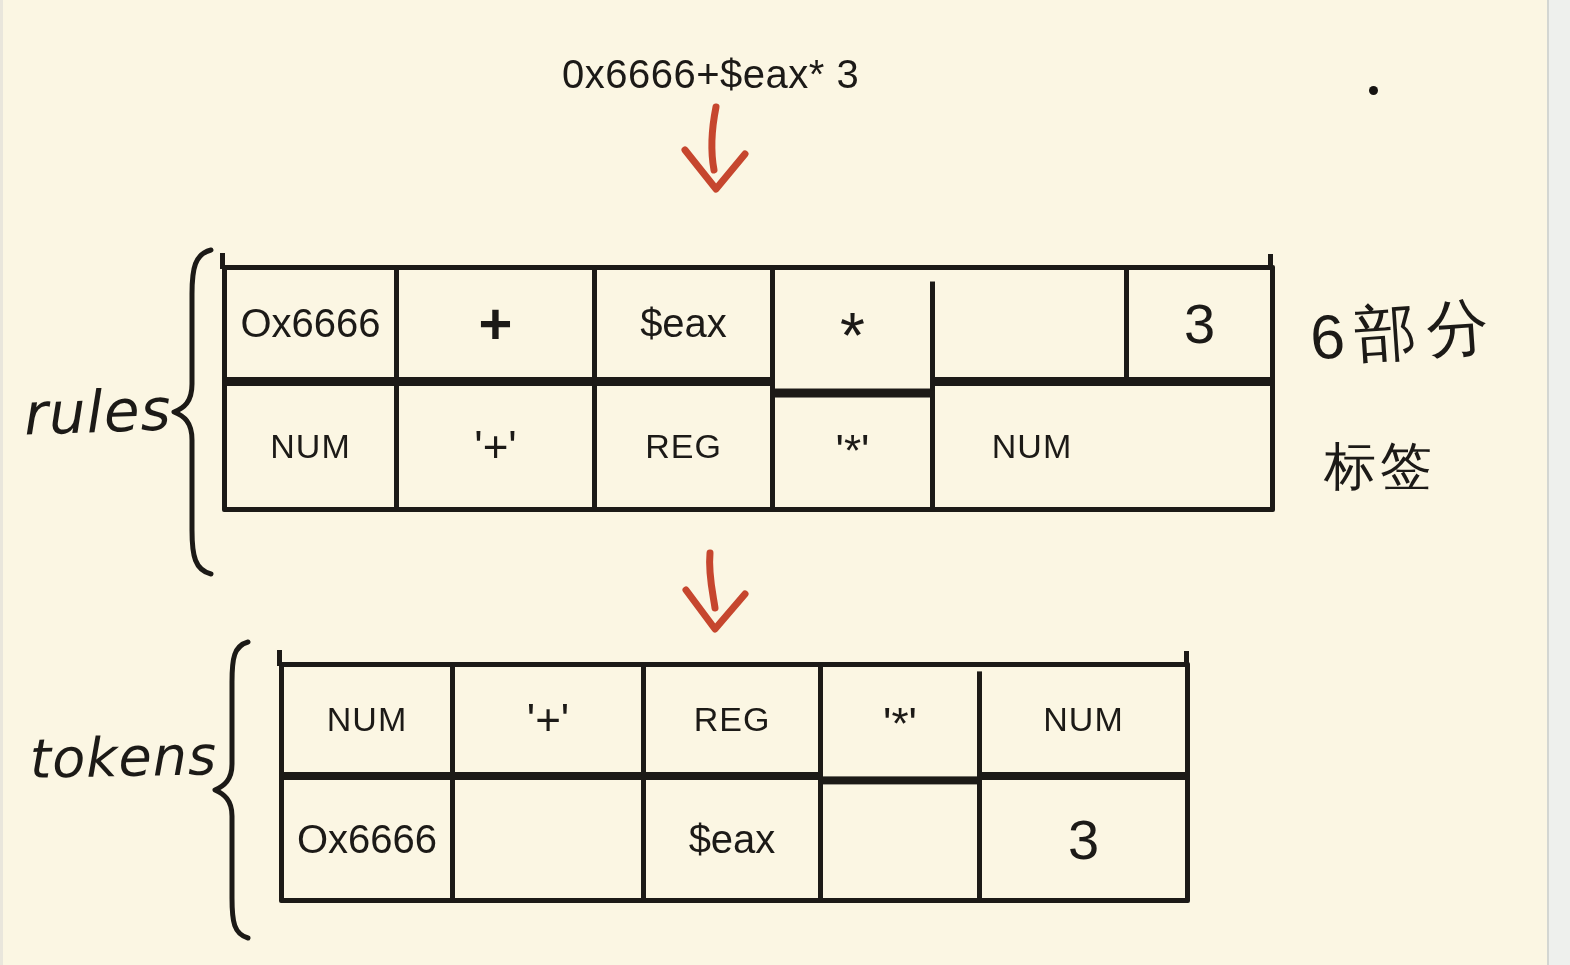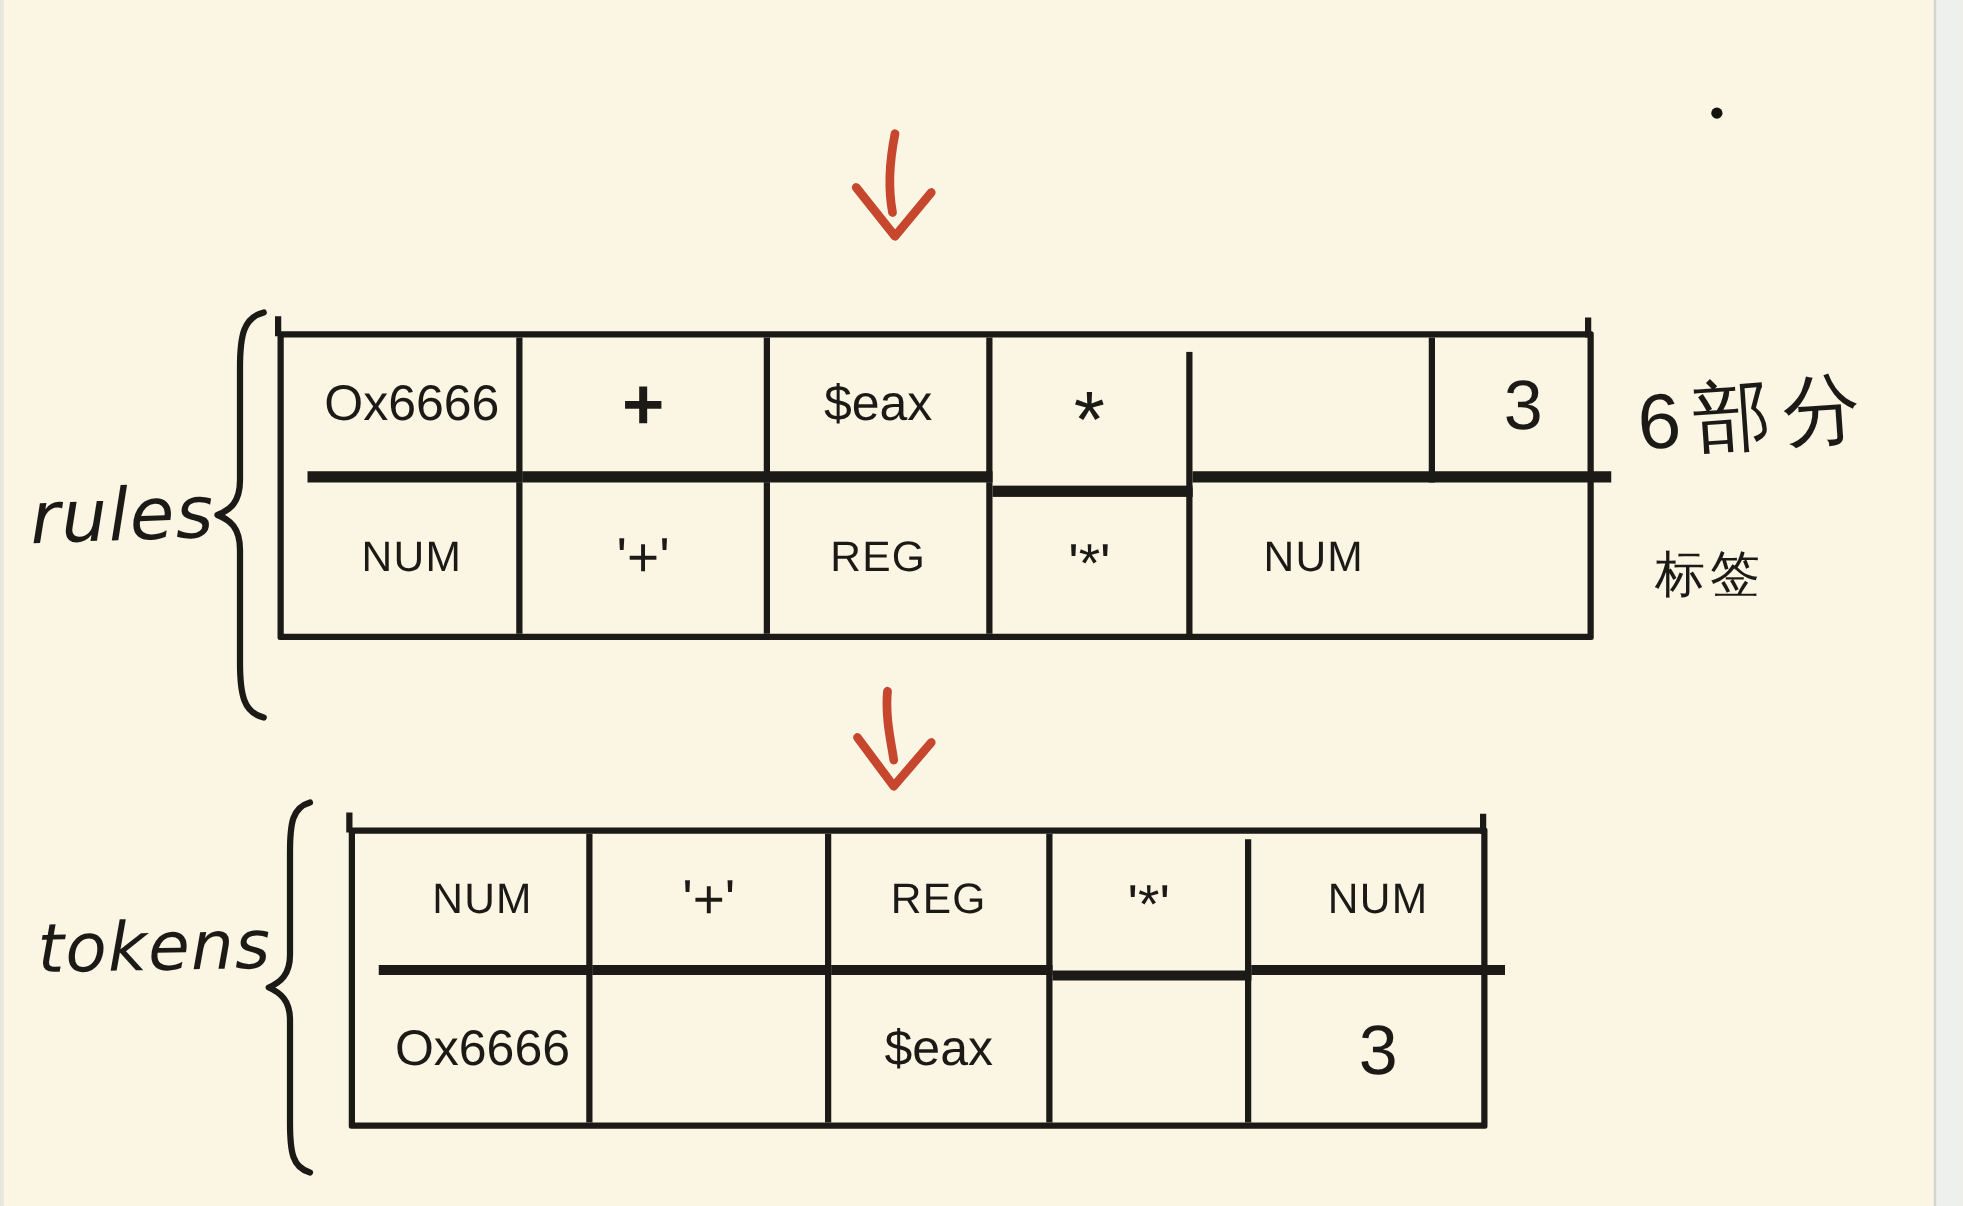--- a/index.html
+++ b/index.html
@@ -37,37 +37,36 @@
 
   .cjk-big{
     position:absolute;left:1310px;top:290px;
     font-size:62px;letter-spacing:10px;
     transform:rotate(-4deg);
     font-family:"Liberation Sans", sans-serif;
     white-space:nowrap;
   }
   .cjk-small{
     position:absolute;left:1324px;top:432px;
-    font-size:40px;letter-spacing:4px;
+    font-size:52px;letter-spacing:4px;
     font-family:"Liberation Sans", sans-serif;
     white-space:nowrap;
   }
 
   svg.stroke{position:absolute;overflow:visible;}
   svg.stroke path{fill:none;stroke-linecap:round;stroke-linejoin:round;}
   svg.brace path{stroke:var(--ink);stroke-width:5px;}
   svg.arrow path{stroke:var(--red);stroke-width:7px;}
 
   .tbl{
     position:absolute;
     display:grid;
     box-sizing:border-box;
     border:5px solid var(--ink);
     border-radius:2px;
-    padding-left:19px;
   }
   .tbl .cell{
     box-sizing:border-box;
     display:flex;align-items:center;justify-content:center;
     border-right:5px solid var(--ink);
     overflow:hidden;
   }
   .tbl .cell.last{border-right:none;}
   .tbl .cell.r1{border-bottom:9px solid var(--ink);}
   .tbl .cell.r2{border-bottom:none;}
@@ -85,20 +84,21 @@
   .fs-quoted{font-size:44px;}
   .fs-quoted-ast{font-size:44px;transform:translateY(0.10em);}
 
   .ink-dot{position:absolute;left:1369px;top:86px;width:9px;height:9px;border-radius:50%;background:#151310;}
 </style>
 </head>
 <body>
 
 <div id="stage">
 
+  <div class="title">0x6666+$eax* 3</div>
 
   <svg class="stroke arrow" style="left:678px;top:104px;" width="74" height="90" viewBox="0 0 74 90">
     <path d="M38,3 C33,28 33,50 36,66"></path>
     <path d="M7,46 L38,85 L67,50"></path>
   </svg>
 
   <div class="hand rules-label">rules</div>
   <svg class="stroke brace" style="left:167px;top:246px;" width="48" height="332" viewBox="0 0 48 332">
     <path d="M44,4 C28,8 25,22 25,48 L25,138 C25,156 17,162 7,166 C17,170 25,176 25,194 L25,284 C25,310 28,324 44,328"></path>
   </svg>

